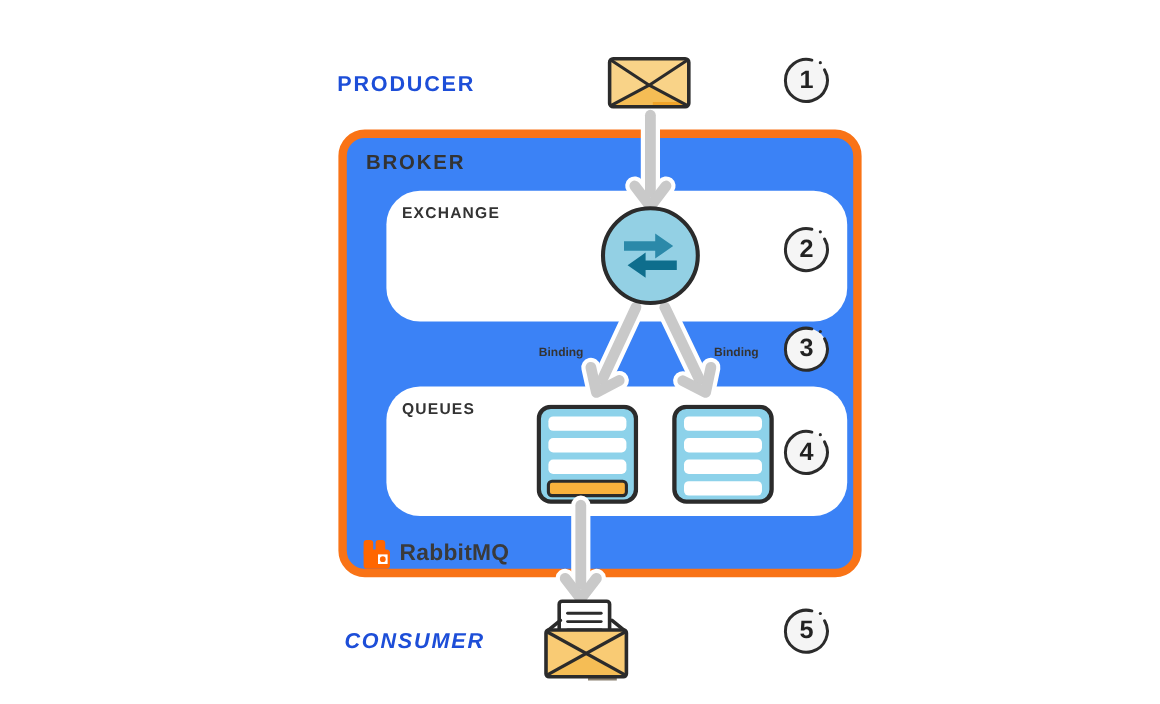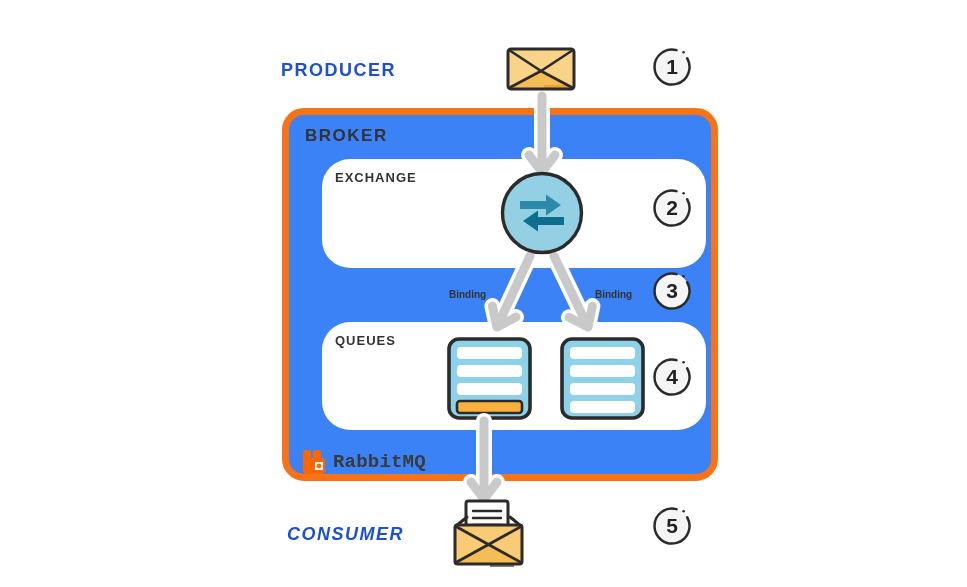--- a/index.html
+++ b/index.html
@@ -26,21 +26,21 @@
   .panel-exchange{top:44px;height:109px;}
   .panel-queues{top:207px;height:108px;}
   .panel-title{
     position:absolute;left:13px;top:11px;font-size:13px;font-weight:700;
     letter-spacing:1px;color:#333333;
   }
   .binding-label{
     position:absolute;font-size:10px;font-weight:700;color:#333333;z-index:2;
   }
   .logo-row{
-    position:absolute;left:13px;top:334px;display:flex;align-items:center;gap:7px;font-family:Liberation Mono, monospace;
+    position:absolute;left:13px;top:334px;display:flex;align-items:center;gap:7px;
   }
   .logo-text{font-size:19px;font-weight:700;color:#3a3a3a;letter-spacing:0.2px;}
   .step{
     position:absolute;width:40px;height:40px;z-index:3;
   }
   .step .num{
     position:absolute;left:0;top:0;width:40px;height:40px;display:flex;
     align-items:center;justify-content:center;font-size:21px;font-weight:700;color:#222222;
   }
   #arrows{position:absolute;left:0;top:0;z-index:2;pointer-events:none;}

